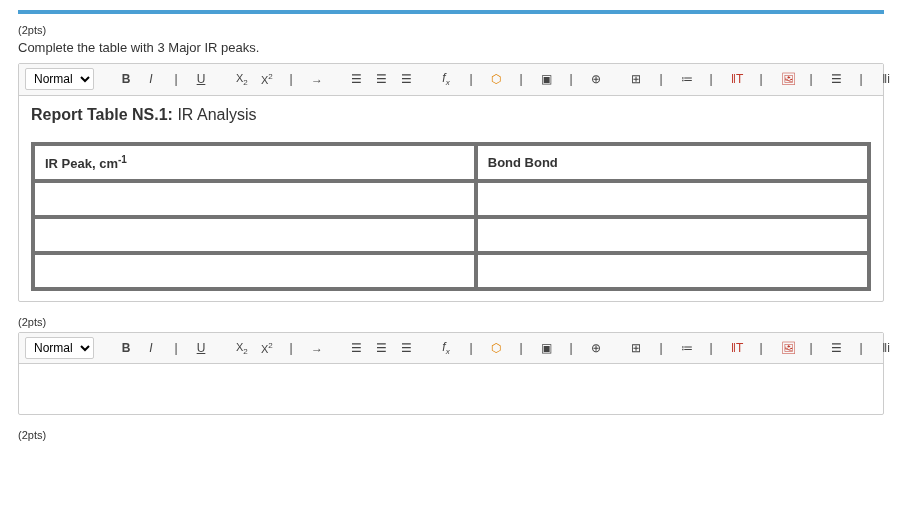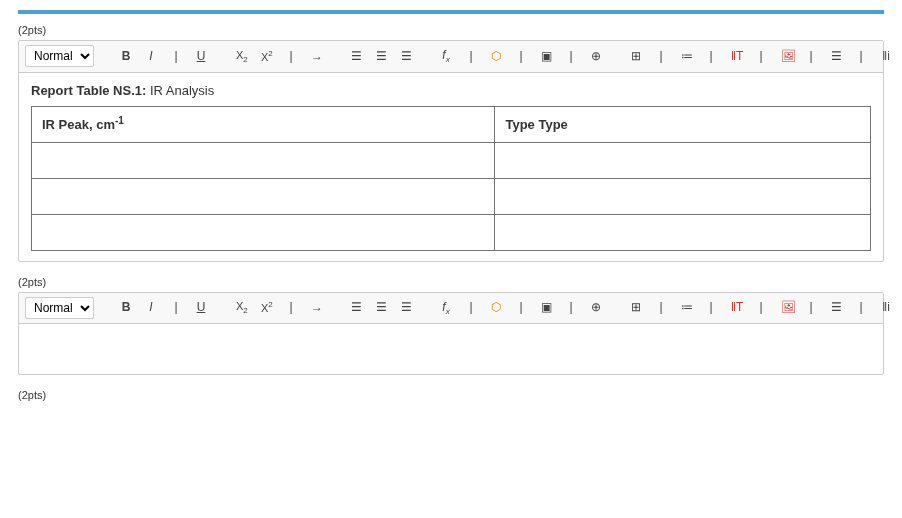--- a/index.html
+++ b/index.html
@@ -71,34 +71,34 @@
       font-style: italic;
       font-size: 15px;
       color: #666;
       margin-left: auto;
     }
     .editor-content {
       padding: 10px 12px;
       min-height: 36px;
     }
     .report-title {
-      font-size: 13px;
-      margin-bottom: 8px;
+      font-size: 16px;
+      margin-bottom: 18px;
     }
     .report-title-bold {
       font-weight: bold;
     }
     .report-table {
       width: 100%;
       border-collapse: collapse;
       border: 1px solid #333;
     }
     .report-table th,
     .report-table td {
-      border: 1px solid #737373;
+      border: 4px solid #737373;
       padding: 8px 10px;
       font-size: 13px;
       height: 36px;
     }
     .report-table th {
       font-weight: bold;
       background: #fff;
       text-align: left;
     }
     .report-table td {
@@ -115,20 +115,21 @@
       border-radius: 0;
     }
   </style>
 </head>
 <body>
 
 <div class="top-bar"></div>
 
 <div>
   <p class="pts-label">(2pts)</p>
+  <p class="instruction">Complete the table with 3 Major IR peaks.</p>
 
   <div class="editor-box">
 
     <div class="toolbar">
       <select class="toolbar-select">
         <option>Normal</option>
       </select>
       <div class="toolbar-sep"></div>
       <button class="toolbar-btn bold">B</button>
       <button class="toolbar-btn italic">I</button>
@@ -170,21 +171,21 @@
     <div class="editor-content">
       <p class="report-title">
         <span class="report-title-bold">Report Table NS.1:</span><span> IR Analysis</span>
       </p>
       <table class="report-table">
         <thead>
           <tr>
             <th>
               <span>IR Peak, cm</span><span class="sup-neg1">-1</span>
             </th>
-            <th>Type Type</th>
+            <th>Bond Bond</th>
           </tr>
         </thead>
         <tbody>
           <tr>
             <td>&nbsp;</td>
             <td>&nbsp;</td>
           </tr>
           <tr>
             <td>&nbsp;</td>
             <td>&nbsp;</td>

